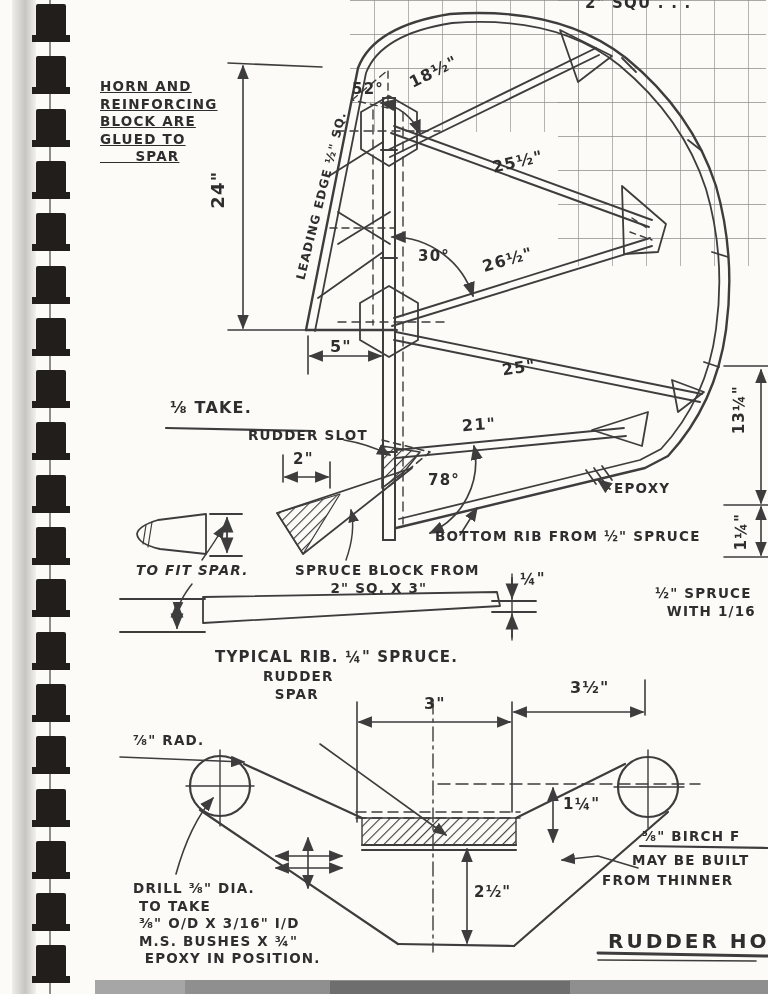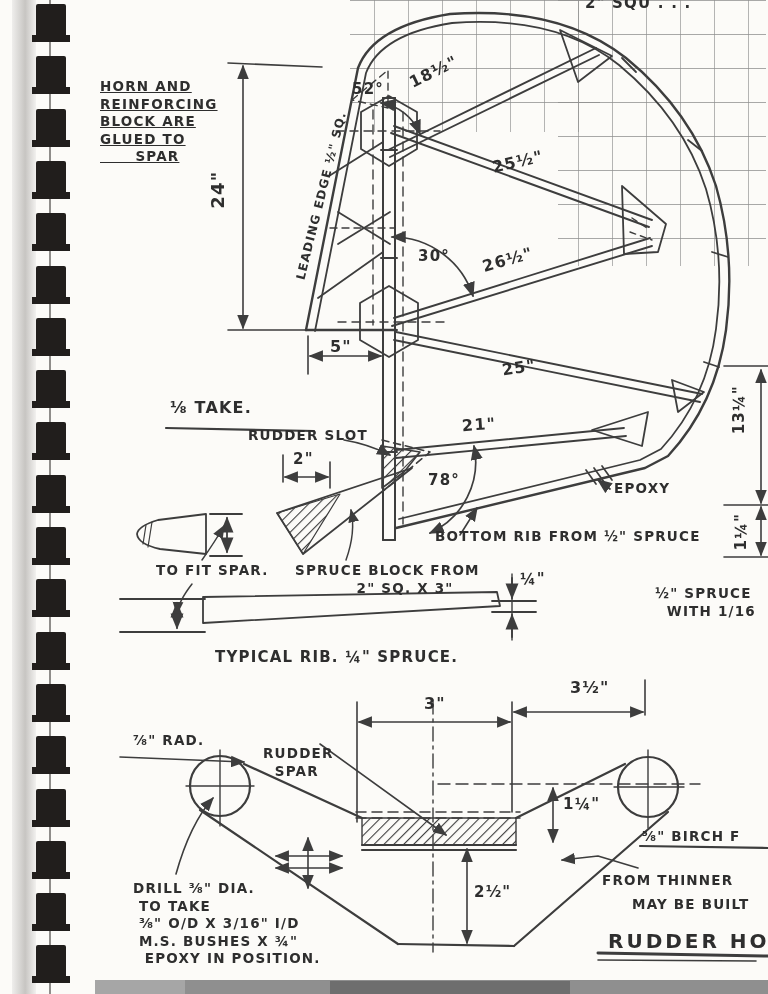--- a/index.html
+++ b/index.html
@@ -270,34 +270,34 @@
   <div class="lbl" style="left:248px;top:427px;">RUDDER SLOT</div>
   <div class="lbl s15" style="left:293px;top:450px;">2"</div>
   <div class="lbl s15" style="left:428px;top:471px;">78°</div>
   <div class="lbl" style="left:614px;top:480px;">EPOXY</div>
   <div class="lbl" style="left:435px;top:528px;">BOTTOM RIB FROM ½" SPRUCE</div>
   <div class="lbl s16" style="left:462px;top:415px;transform:rotate(-4deg);">21"</div>
   <div class="lbl s15 rot90" style="left:712px;top:400px;width:56px;text-align:center;">13¼"</div>
   <div class="lbl s15 rot90" style="left:722px;top:522px;width:40px;text-align:center;">1¼"</div>
   <div class="lbl" style="left:655px;top:585px;">½" SPRUCE
   WITH 1/16</div>
-  <div class="lbl" style="left:156px;top:562px;">TO FIT SPAR.</div>
-  <div class="lbl" style="left:295px;top:562px;text-align:center;">SPRUCE BLOCK FROM
+  <div class="lbl" style="left:136px;top:562px;font-style:italic;">TO FIT SPAR.</div>
+  <div class="lbl" style="left:295px;top:562px;">SPRUCE BLOCK FROM
       2" SQ. X 3"</div>
   <div class="lbl s15" style="left:520px;top:570px;">¼"</div>
   <div class="lbl s15" style="left:215px;top:648px;">TYPICAL RIB. ¼" SPRUCE.</div>
-  <div class="lbl" style="left:263px;top:745px;">RUDDER
+  <div class="lbl" style="left:263px;top:668px;">RUDDER
   SPAR</div>
   <div class="lbl s16" style="left:424px;top:694px;">3"</div>
   <div class="lbl s16" style="left:570px;top:678px;">3½"</div>
   <div class="lbl" style="left:133px;top:732px;">⅞" RAD.</div>
   <div class="lbl s15" style="left:563px;top:795px;">1¼"</div>
   <div class="lbl s15" style="left:474px;top:883px;">2½"</div>
   <div class="lbl" style="left:642px;top:828px;">⅝" BIRCH F</div>
-  <div class="lbl" style="left:632px;top:852px;margin-top:44px;">MAY BE BUILT</div>
+  <div class="lbl" style="left:632px;top:852px;">MAY BE BUILT</div>
   <div class="lbl" style="left:602px;top:872px;">FROM THINNER</div>
   <div class="lbl" style="left:133px;top:880px;">DRILL ⅜" DIA.
  TO TAKE
  ⅜" O/D X 3/16" I/D
  M.S. BUSHES X ¾"
   EPOXY IN POSITION.</div>
   <div class="lbl title-lbl" style="left:608px;top:928px;">RUDDER HOR</div>
 
 </div>
 

